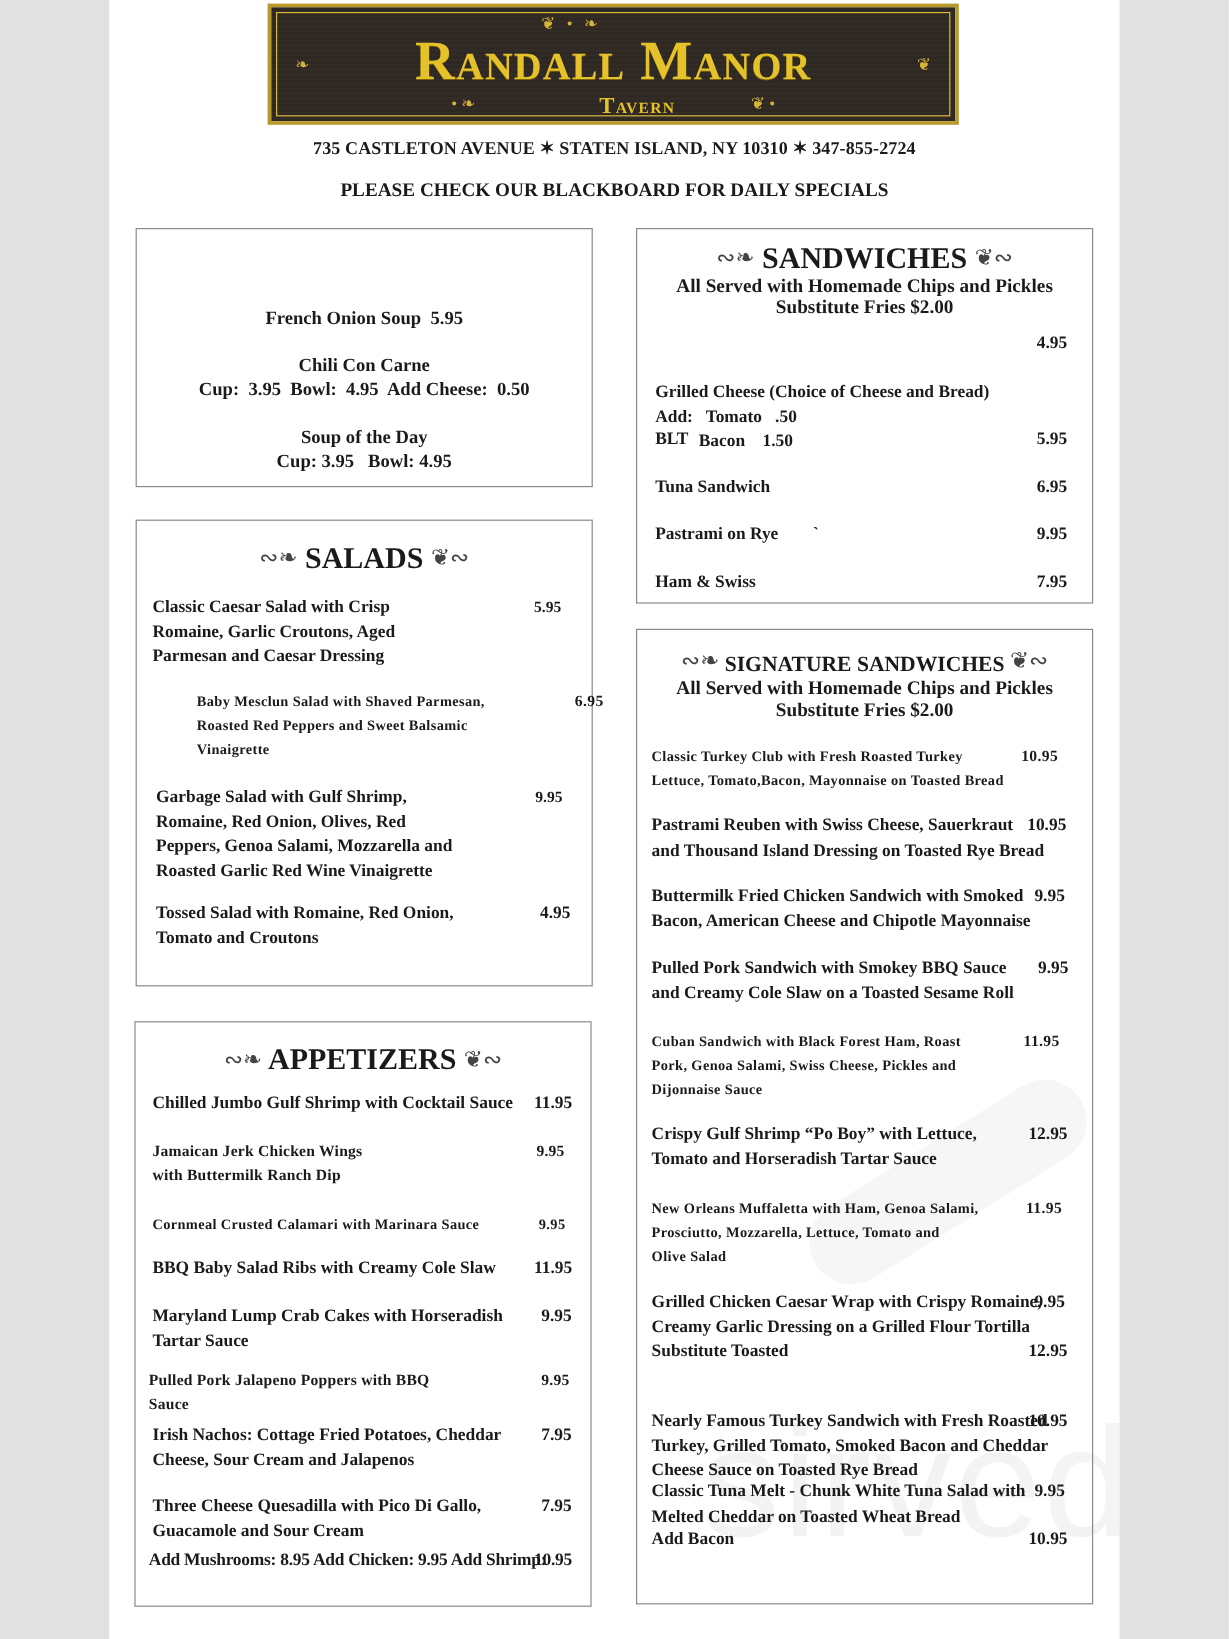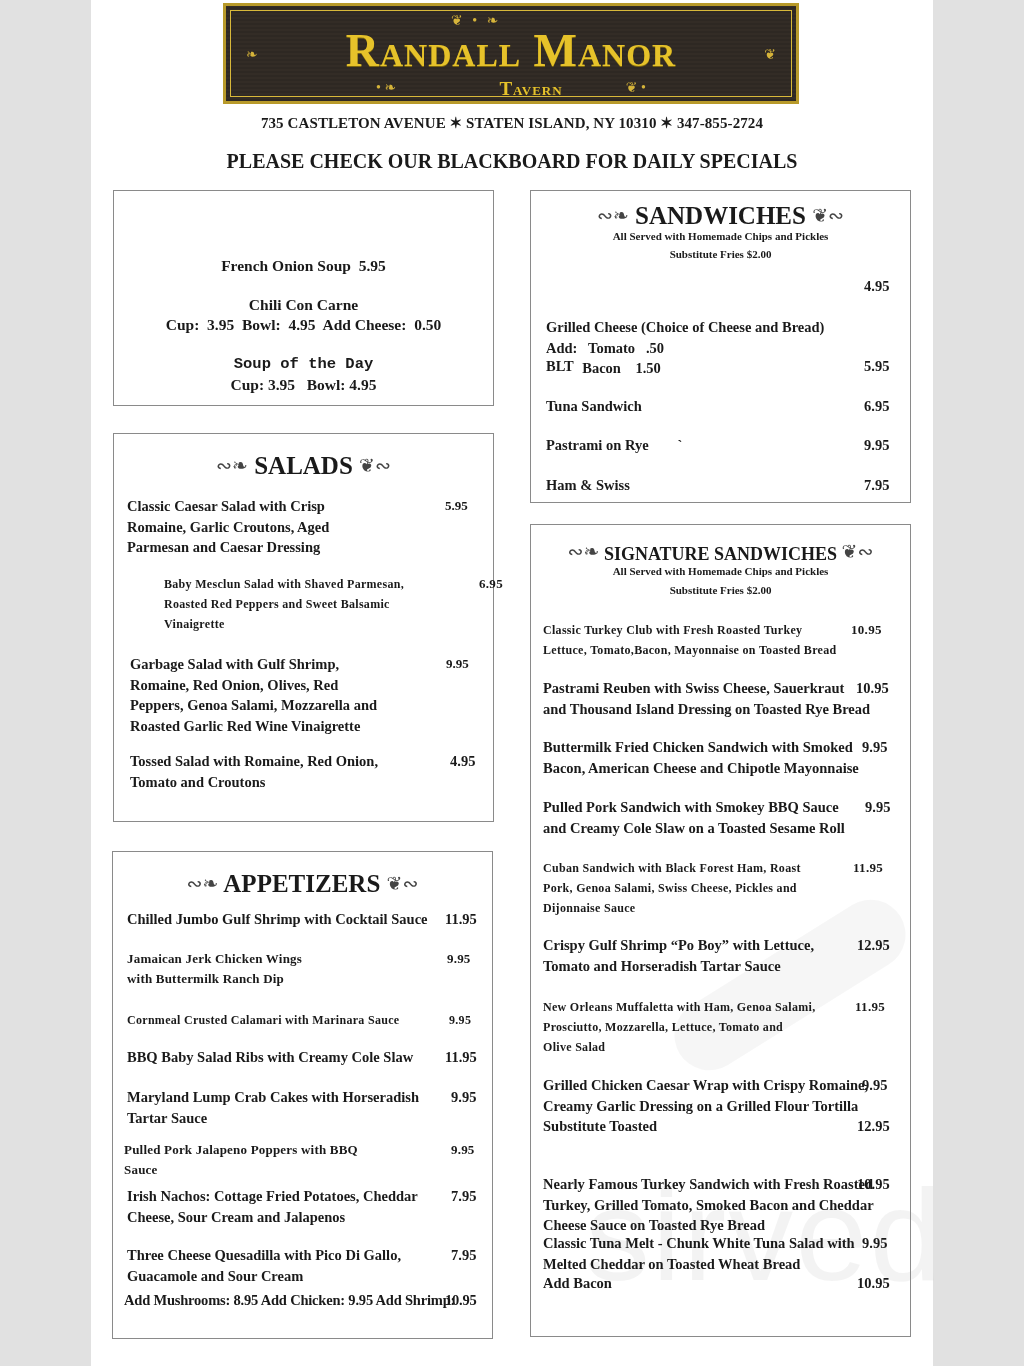--- a/index.html
+++ b/index.html
@@ -34,34 +34,34 @@
   }
   .sign-orn {
     position: absolute; color: #d6b43a; font-size: 14px; line-height: 1;
   }
   .address {
     position: absolute; left: 0; width: 1024px; top: 114px; text-align: center;
     font-size: 15px; font-weight: bold; letter-spacing: 0.1px;
   }
   .specials {
     position: absolute; left: 0; width: 1024px; top: 150px; text-align: center;
-    font-size: 20px; font-weight: bold;
+    font-size: 16px; font-weight: bold;
   }
   .box {
     position: absolute; background: transparent; border: 1.5px solid #8a8a8a;
     box-sizing: border-box;
   }
   .sec-title {
     position: absolute; left: 0; right: 0; text-align: center;
     font-weight: bold; font-size: 25px; line-height: 1; white-space: nowrap;
   }
   .orn { font-weight: normal; font-size: 19px; color: #444; vertical-align: 2px; }
   .sub-line {
     position: absolute; left: 0; right: 0; text-align: center;
-    font-weight: bold; font-size: 11px; line-height: 1;
+    font-weight: bold; font-size: 16px; line-height: 1;
   }
   .center-line {
     position: absolute; left: 0; right: 0; text-align: center;
     font-weight: bold; font-size: 15.5px; line-height: 1; white-space: pre;
   }
   .item { position: absolute; font-weight: bold; }
   .item .name { white-space: pre-line; display: block; }
   .item .price { position: absolute; top: 0; }
   .l14 { font-size: 14.5px; line-height: 20.5px; }
   .l13 { font-size: 13px; line-height: 20px; letter-spacing: 0.2px; }
@@ -95,21 +95,21 @@
 <div class="address">735 CASTLETON AVENUE ✶ STATEN ISLAND, NY 10310 ✶  347-855-2724</div>
 <div class="specials">PLEASE CHECK OUR BLACKBOARD FOR DAILY SPECIALS</div>
 
 <div class="fork"></div>
 <div class="watermark">sirved</div>
 
 <div class="box" style="left:113px; top:190px; width:381px; height:216px;">
   <div class="center-line" style="top:67px;">French Onion Soup  5.95</div>
   <div class="center-line" style="top:106px;">Chili Con Carne</div>
   <div class="center-line" style="top:126px;">Cup:  3.95  Bowl:  4.95  Add Cheese:  0.50</div>
-  <div class="center-line" style="top:166px;font-family:Liberation Mono, monospace;">Soup of the Day</div>
+  <div class="center-line" style="top:166px;">Soup of the Day</div>
   <div class="center-line" style="top:186px;">Cup: 3.95   Bowl: 4.95</div>
 </div>
 
 <div class="box" style="left:113px; top:433px; width:381px; height:389px;text-decoration:underline;">
   <div class="sec-title" style="top:19px;">
     <span class="orn">∾❧</span>
     <span>SALADS</span>
     <span class="orn">❦∾</span>
   </div>
   <div class="item l14" style="left:13px; top:62px; width:340px;">

